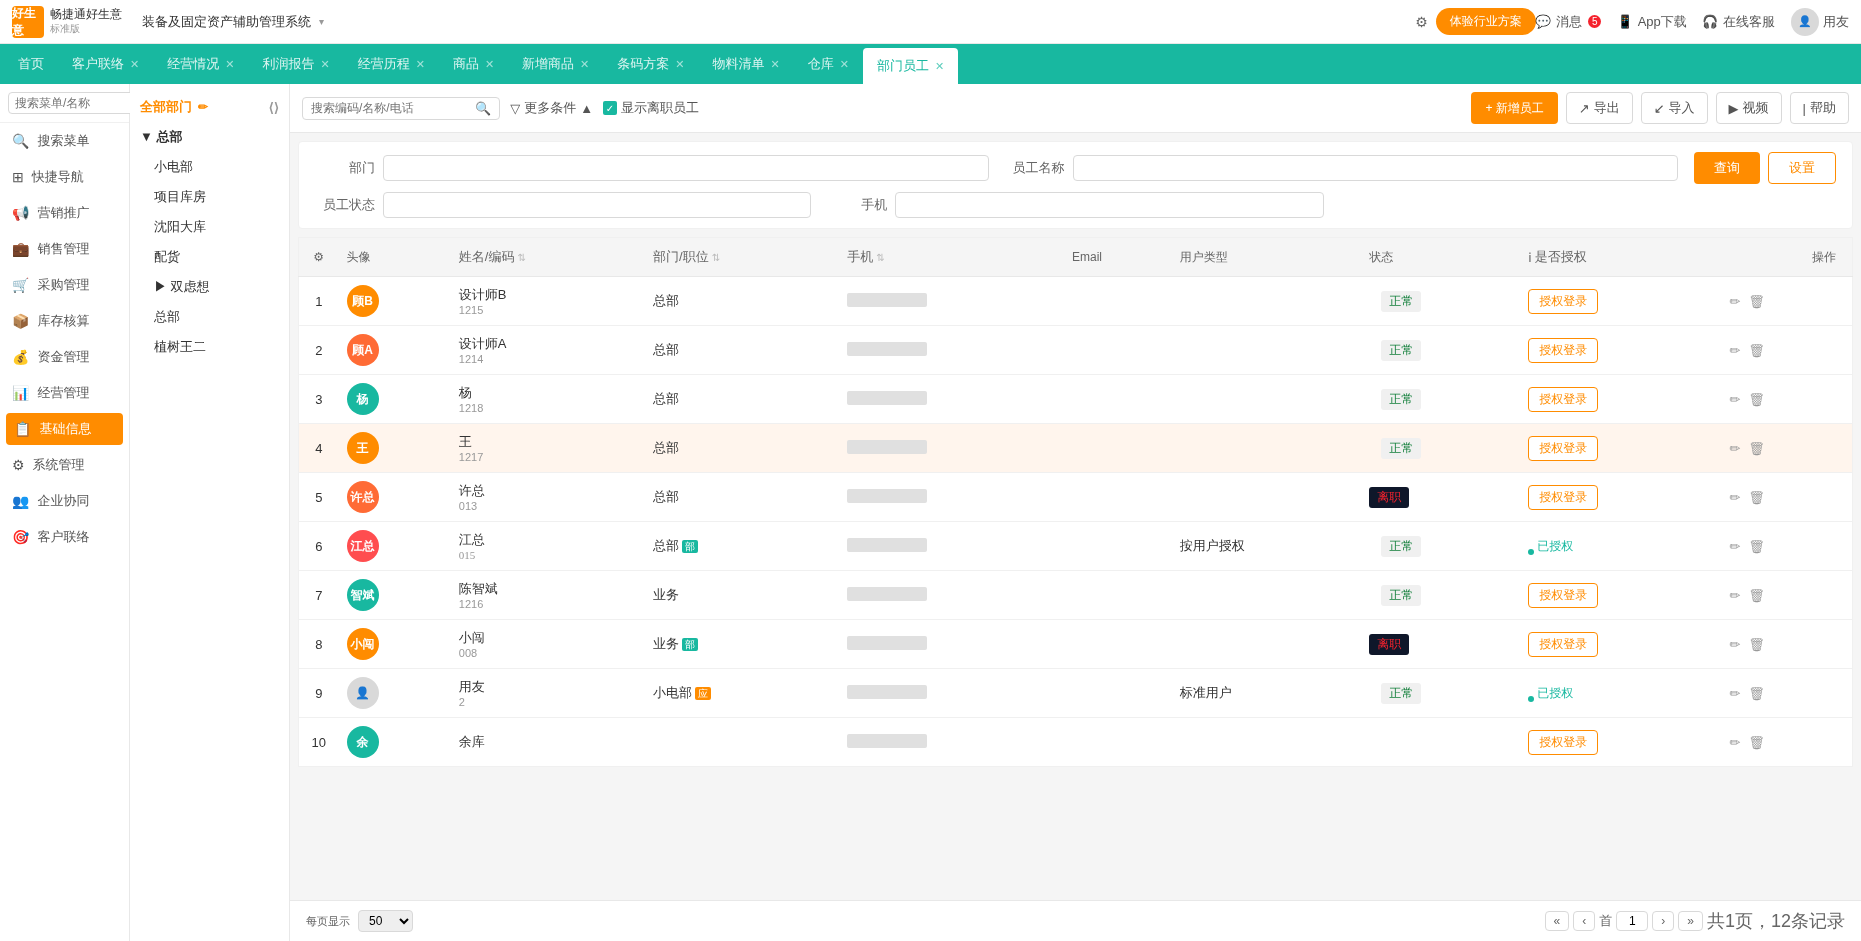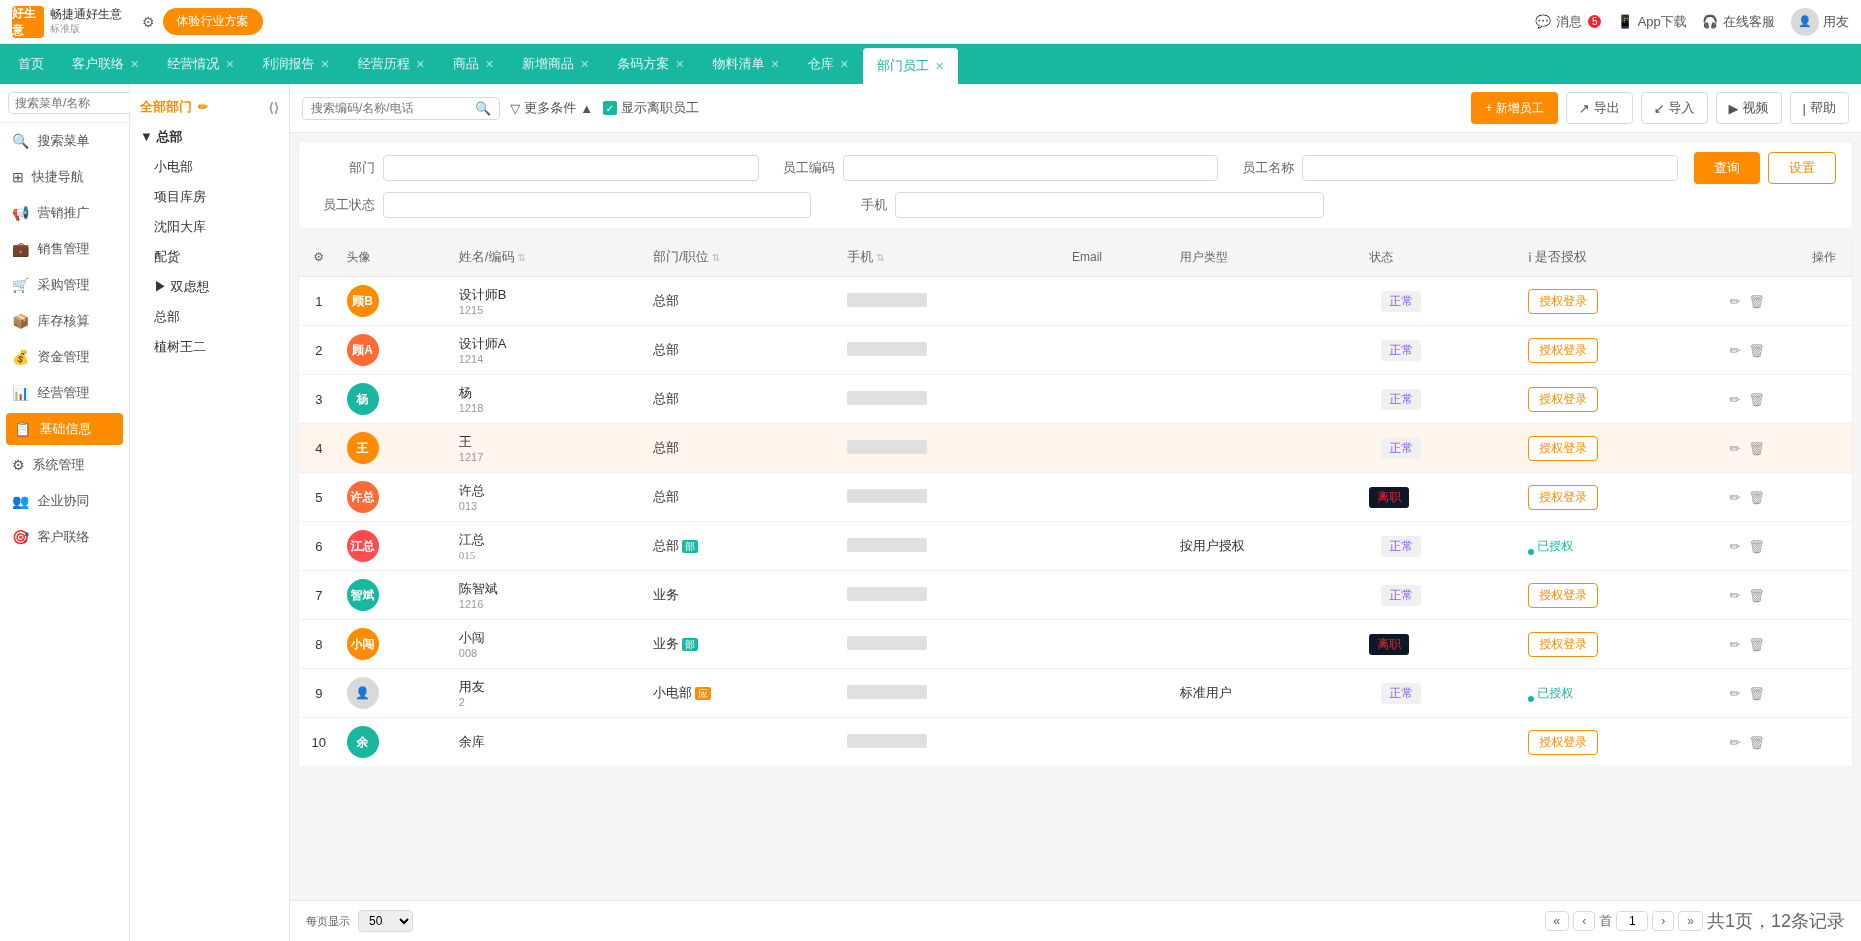--- a/index.html
+++ b/index.html
@@ -79,21 +79,21 @@
 
     
     .table-container { flex: 1; overflow-y: auto; padding: 8px; }
     .data-table { width: 100%; background: white; border-radius: 4px; border: 1px solid #f0f0f0; border-collapse: collapse; }
     .data-table th { background: #f5f5f5; padding: 10px 8px; text-align: left; font-weight: normal; color: #666; font-size: 12px; border-bottom: 1px solid #e8e8e8; white-space: nowrap; }
     .data-table td { padding: 8px; border-bottom: 1px solid #f0f0f0; vertical-align: middle; color: #333; font-size: 13px; }
     .data-table tr.highlighted { background: #fff5ed; }
     .row-num { color: #999; text-align: center; width: 30px; }
     .avatar-circle { width: 32px; height: 32px; border-radius: 50%; display: flex; align-items: center; justify-content: center; color: white; font-size: 12px; font-weight: bold; }
     .avatar-gray { background: #d9d9d9; color: #999; }
-    .status-normal { color: #8b5cf6; background: #f0f0f0; border-radius: 3px; padding: 2px 8px; font-size: 12px; display: inline-block; margin-left: 12px; }
+    .status-normal { color: #15803d; background: #f0f0f0; border-radius: 3px; padding: 2px 8px; font-size: 12px; display: inline-block; margin-left: 12px; }
     .status-resign { color: #f5222d; background: #0f172a; border-radius: 3px; padding: 2px 8px; font-size: 12px; display: inline-block; }
     .auth-btn { border: 1px solid #ff8c00; color: #ff8c00; background: white; border-radius: 4px; padding: 3px 10px; font-size: 12px; cursor: pointer; white-space: nowrap; }
     .auth-authorized { color: #18b8a0; font-size: 12px; display: flex; align-items: flex-end; gap: 3px; }
     .auth-dot { width: 6px; height: 6px; background: #18b8a0; border-radius: 50%; }
     .op-icons { display: flex; align-items: center; gap: 8px; color: #999; font-size: 14px; }
     .op-icons span { cursor: pointer; }
     .dept-badge { background: #18b8a0; color: white; border-radius: 2px; font-size: 10px; padding: 1px 3px; margin-left: 3px; }
 
     
     .pagination { background: #fff; border-top: 1px solid #e8e8e8; padding: 8px 16px; display: flex; align-items: center; gap: 8px; flex-shrink: 0; }
@@ -116,20 +116,24 @@
 </head>
 <body>
 
 <div class="top-bar">
   <div class="logo-area">
     <div class="logo-icon">好生意</div>
     <div>
       <div class="logo-text">畅捷通好生意</div>
       <div class="logo-sub">标准版</div>
     </div>
+  </div>
+  <div class="system-title">
+    <span class="system-name">装备及固定资产辅助管理系统</span>
+    <span class="dropdown-arrow">▾</span>
   </div>
   <span class="gear-icon">⚙</span>
   <button class="trial-btn">体验行业方案</button>
   <div class="top-right">
     <div class="top-right-item">
       <span>💬</span>
       <span>消息</span>
       <span class="badge">5</span>
     </div>
     <div class="top-right-item">
@@ -307,24 +311,20 @@
         </div>
       </div>
 
       <div class="search-form">
         <div class="form-row">
           <div class="form-field">
             <label class="form-label">部门</label>
             <div class="form-select-wrap">
               <select></select>
             </div>
-          </div>
-          <div class="form-field">
-            <label class="form-label">员工编码</label>
-            <input class="form-input" type="text" style="">
           </div>
           <div class="form-field">
             <label class="form-label">员工名称</label>
             <input class="form-input" type="text" style="">
           </div>
           <div class="form-actions">
             <button class="btn-query">查询</button>
             <button class="btn-set">设置</button>
           </div>
         </div>

